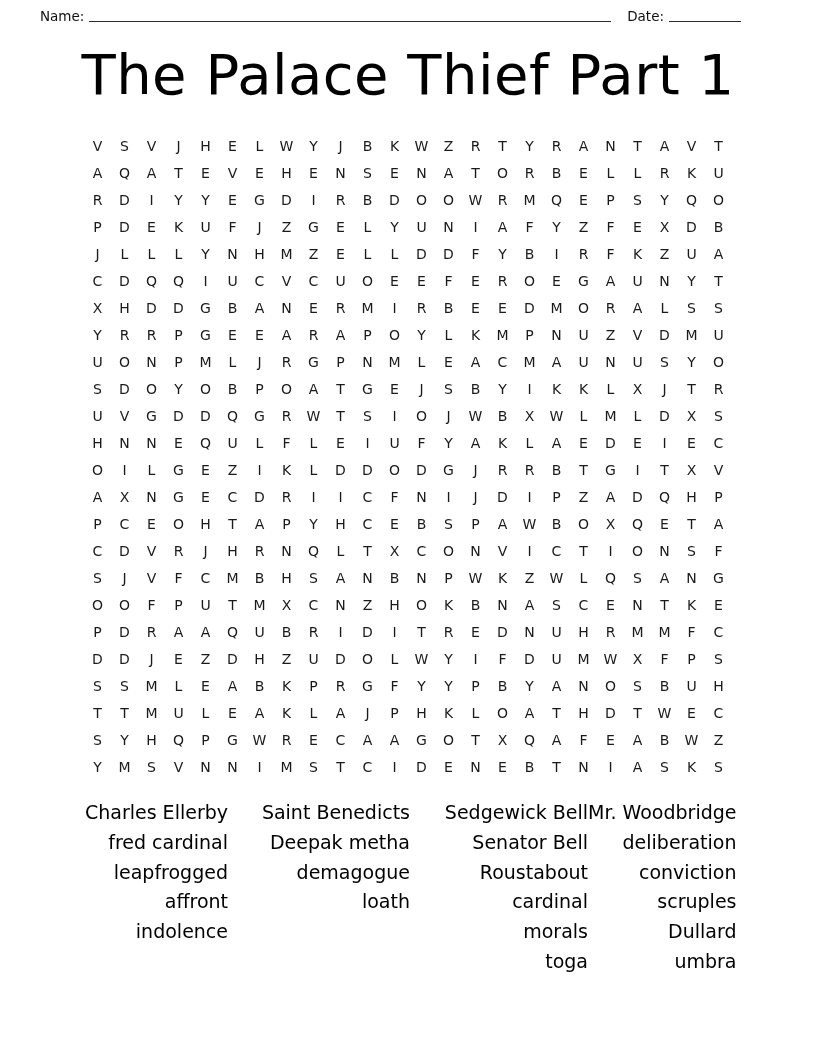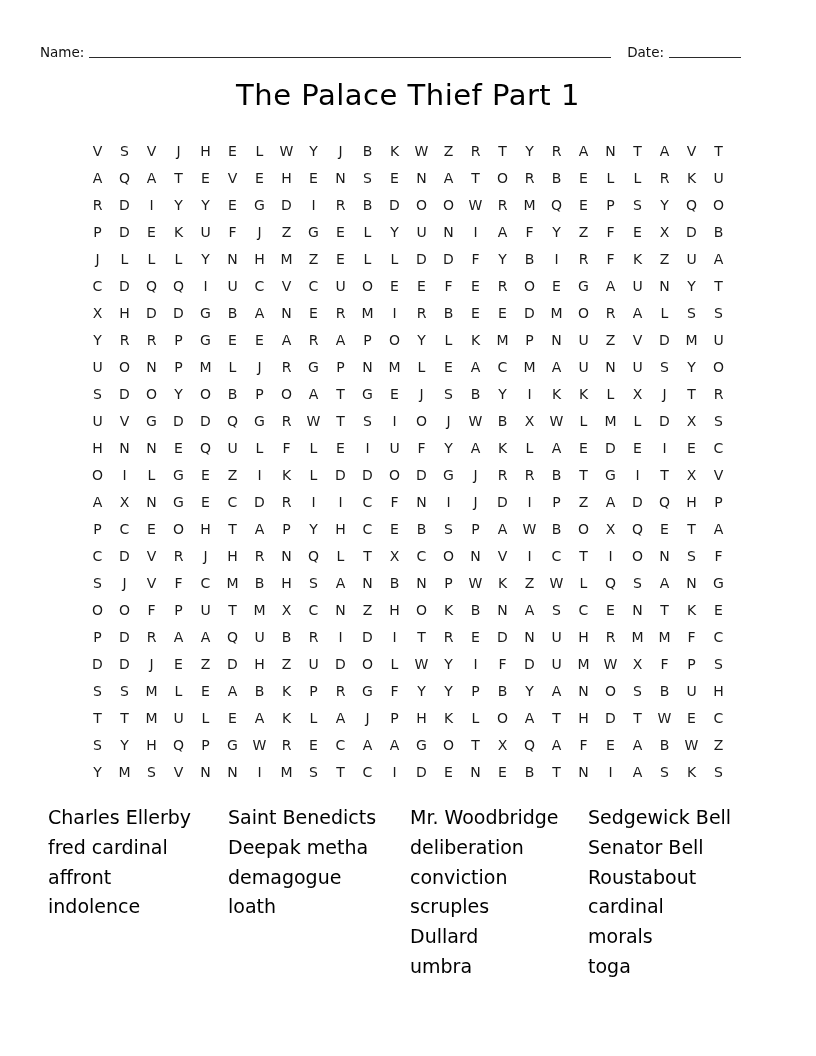--- a/index.html
+++ b/index.html
@@ -19,34 +19,33 @@
     height: 1056px;
     position: relative;
   }
   
   .topbar {
     display: flex;
     align-items: flex-end;
     padding: 8px 75px 0 40px;
     font-size: 13.5px;
     color: #111;
-    margin-top: 36px;
   }
   .label { white-space: nowrap; line-height: 16px; }
   .writein-line {
     border-bottom: 1.4px solid #2b2b2b;
     height: 13px;
     margin-bottom: 2px;
   }
   .writein-line.long  { flex: 1; margin-left: 5px; margin-right: 16px; }
   .writein-line.short { width: 72px; margin-left: 5px; }
   
   .title {
     text-align: center;
-    font-size: 29px;
+    font-size: 56px;
     font-weight: 400;
     margin: 18px 0 0 0;
     letter-spacing: 0.5px;
     color: #000;
   }
   
   .grid {
     width: 648px;
     margin: 26px auto 0 auto;
     font-size: 14px;
@@ -66,21 +65,21 @@
     display: flex;
     padding: 17px 0 0 48px;
     font-size: 19px;
     color: #000;
   }
   .word-col { line-height: 29.8px; }
   .word-col:nth-child(1) { width: 180px; }
   .word-col:nth-child(2) { width: 182px; }
   .word-col:nth-child(3) { width: 178px; }
   .word-col:nth-child(4) { width: auto;  }
-  .word-item { white-space: nowrap; }
+  .word-item { white-space: nowrap; text-align: right; }
 </style>
 </head>
 <body>
 
 <div class="page">
 
   <div class="topbar">
     <span class="label">Name:</span>
     <span class="writein-line long"></span>
     <span class="label">Date:</span>
@@ -713,40 +712,41 @@
         <span class="grid-cell">S</span>
         <span class="grid-cell">K</span>
         <span class="grid-cell">S</span>
       </div>
     </div>
 
   <div class="bank">
       <div class="word-col">
         <div class="word-item">Charles Ellerby</div>
         <div class="word-item">fred cardinal</div>
+        <div class="word-item">leapfrogged</div>
         <div class="word-item">affront</div>
         <div class="word-item">indolence</div>
       </div>
       <div class="word-col">
         <div class="word-item">Saint Benedicts</div>
         <div class="word-item">Deepak metha</div>
         <div class="word-item">demagogue</div>
         <div class="word-item">loath</div>
+      </div>
+      <div class="word-col">
+        <div class="word-item">Sedgewick Bell</div>
+        <div class="word-item">Senator Bell</div>
+        <div class="word-item">Roustabout</div>
+        <div class="word-item">cardinal</div>
+        <div class="word-item">morals</div>
+        <div class="word-item">toga</div>
       </div>
       <div class="word-col">
         <div class="word-item">Mr. Woodbridge</div>
         <div class="word-item">deliberation</div>
         <div class="word-item">conviction</div>
         <div class="word-item">scruples</div>
         <div class="word-item">Dullard</div>
         <div class="word-item">umbra</div>
       </div>
-      <div class="word-col">
-        <div class="word-item">Sedgewick Bell</div>
-        <div class="word-item">Senator Bell</div>
-        <div class="word-item">Roustabout</div>
-        <div class="word-item">cardinal</div>
-        <div class="word-item">morals</div>
-        <div class="word-item">toga</div>
-      </div>
     </div>
 
 </div>
 
 </body></html>

